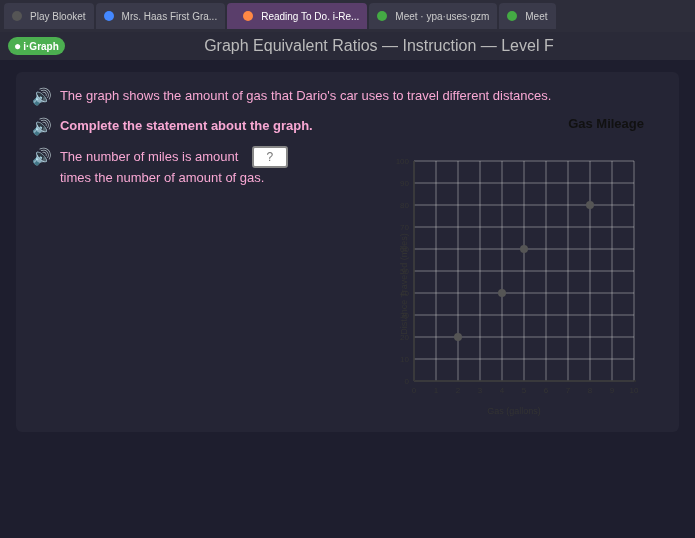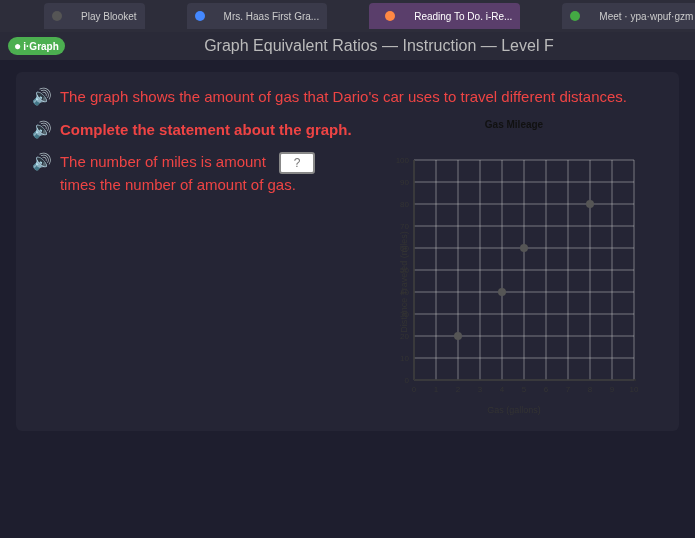--- a/index.html
+++ b/index.html
@@ -22,26 +22,25 @@
       overflow: hidden;
     }
 
     .tab {
       height: 26px;
       padding: 0 8px;
       border-radius: 4px 4px 0 0;
       font-size: 10px;
       display: flex;
       align-items: center;
-      gap: 19px;
+      gap: 8px;
       color: #ccc;
       background: #3a3a4a;
       white-space: nowrap;
       cursor: pointer;
-      margin-left: 40px;
     }
 
     .tab.active {
       background: #5a3e6b;
       color: #fff;
       padding-left: 16px;
     }
 
     .tab-icon {
       width: 10px;
@@ -101,22 +100,22 @@
     }
 
     .audio-icon {
       color: #66aaff;
       font-size: 16px;
       margin-top: 1px;
       flex-shrink: 0;
     }
 
     .question-text {
-      color: #ef4444;
-      font-size: 15px;
+      color: #f9a8d4;
+      font-size: 13px;
       line-height: 1.5;
     }
 
     .complete-row {
       display: flex;
       align-items: flex-start;
       gap: 8px;
       margin-bottom: 10px;
     }
 
@@ -144,22 +143,22 @@
     .left-panel {
       flex: 0 0 340px;
     }
 
     .right-panel {
       flex: 1;
       position: relative;
     }
 
     .chart-title {
-      text-align: center;
-      font-size: 10px;
+      text-align: right;
+      font-size: 13px;
       font-weight: bold;
       color: #111;
       margin-bottom: 20px;
     }
   </style>
 </head>
 <body>
 
 <div class="tab-bar">
   <div class="tab">
@@ -169,25 +168,25 @@
   <div class="tab">
     <span class="tab-icon" style="background:#4488ff;"></span>
     <span>Mrs. Haas First Gra...</span>
   </div>
   <div class="tab active">
     <span class="tab-icon" style="background:#ff8844;"></span>
     <span>Reading To Do. i-Re...</span>
   </div>
   <div class="tab">
     <span class="tab-icon" style="background:#44aa44;"></span>
-    <span>Meet · ypa·wpuf·gzm</span>
+    <span>Meet · ypa·uses·gzm</span>
   </div>
   <div class="tab">
     <span class="tab-icon" style="background:#44aa44;"></span>
-    <span>Graph</span>
+    <span>Meet</span>
   </div>
 </div>
 
 <div class="nav-bar">
   <div class="iready-badge">
     <span style="color:#fff; font-size:12px;">●</span>
     <span>i·Graph</span>
   </div>
   <div class="nav-bar-text">Graph Equivalent Ratios — Instruction — Level F</div>
 </div>

